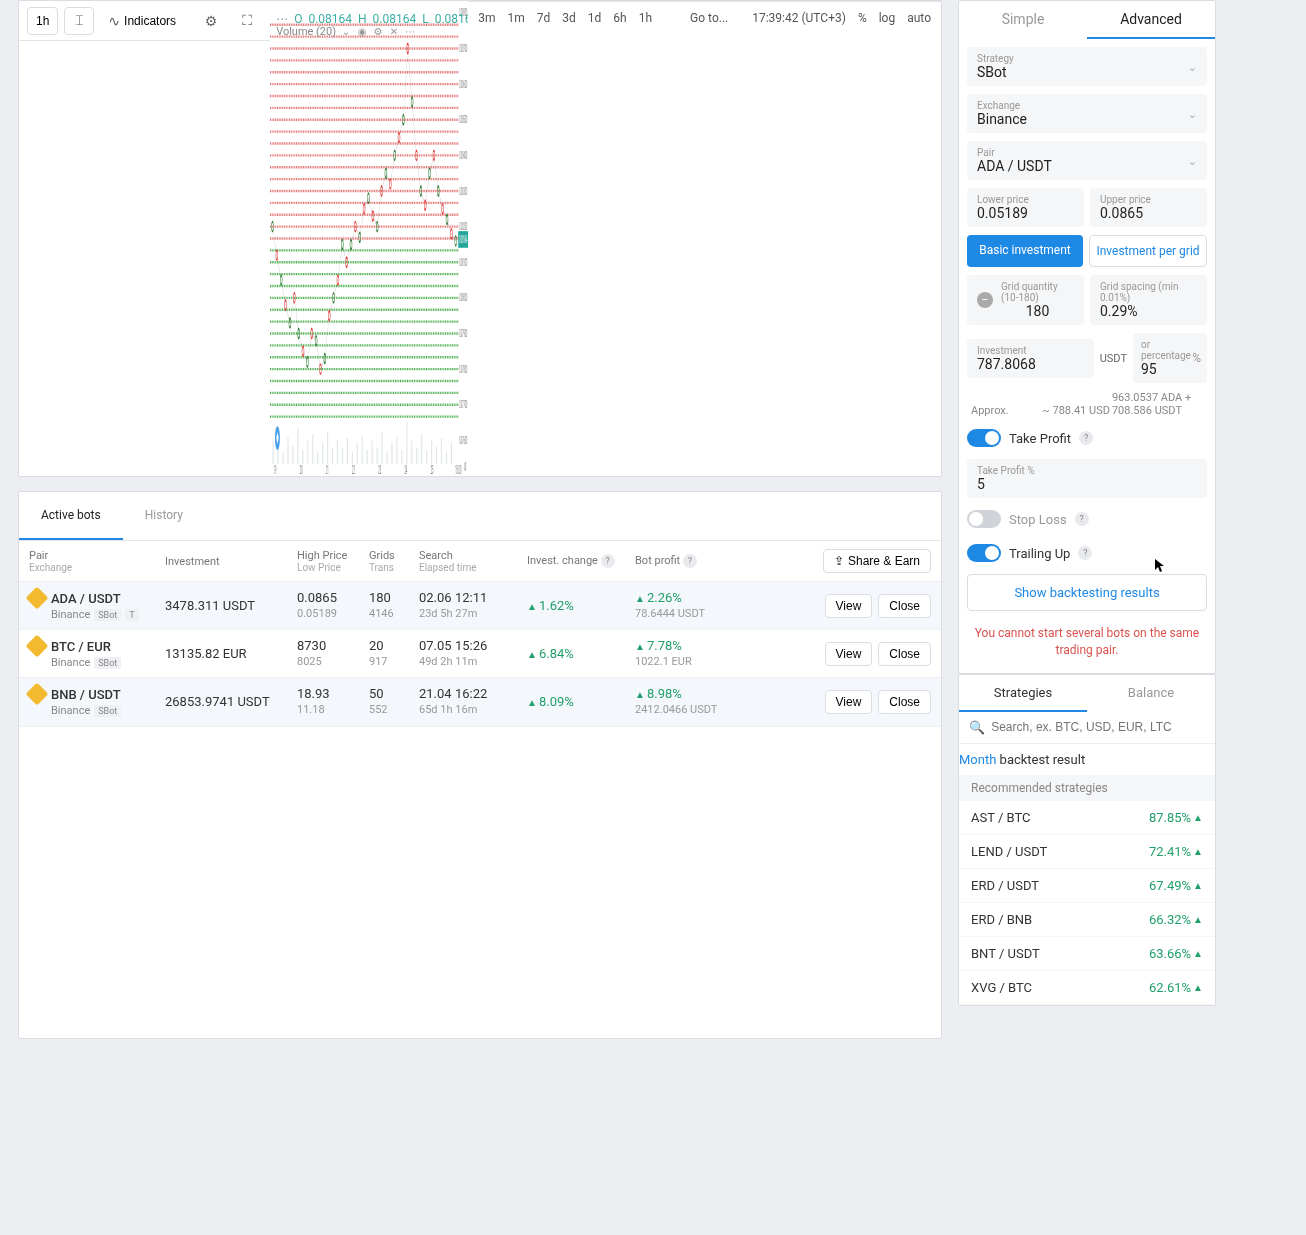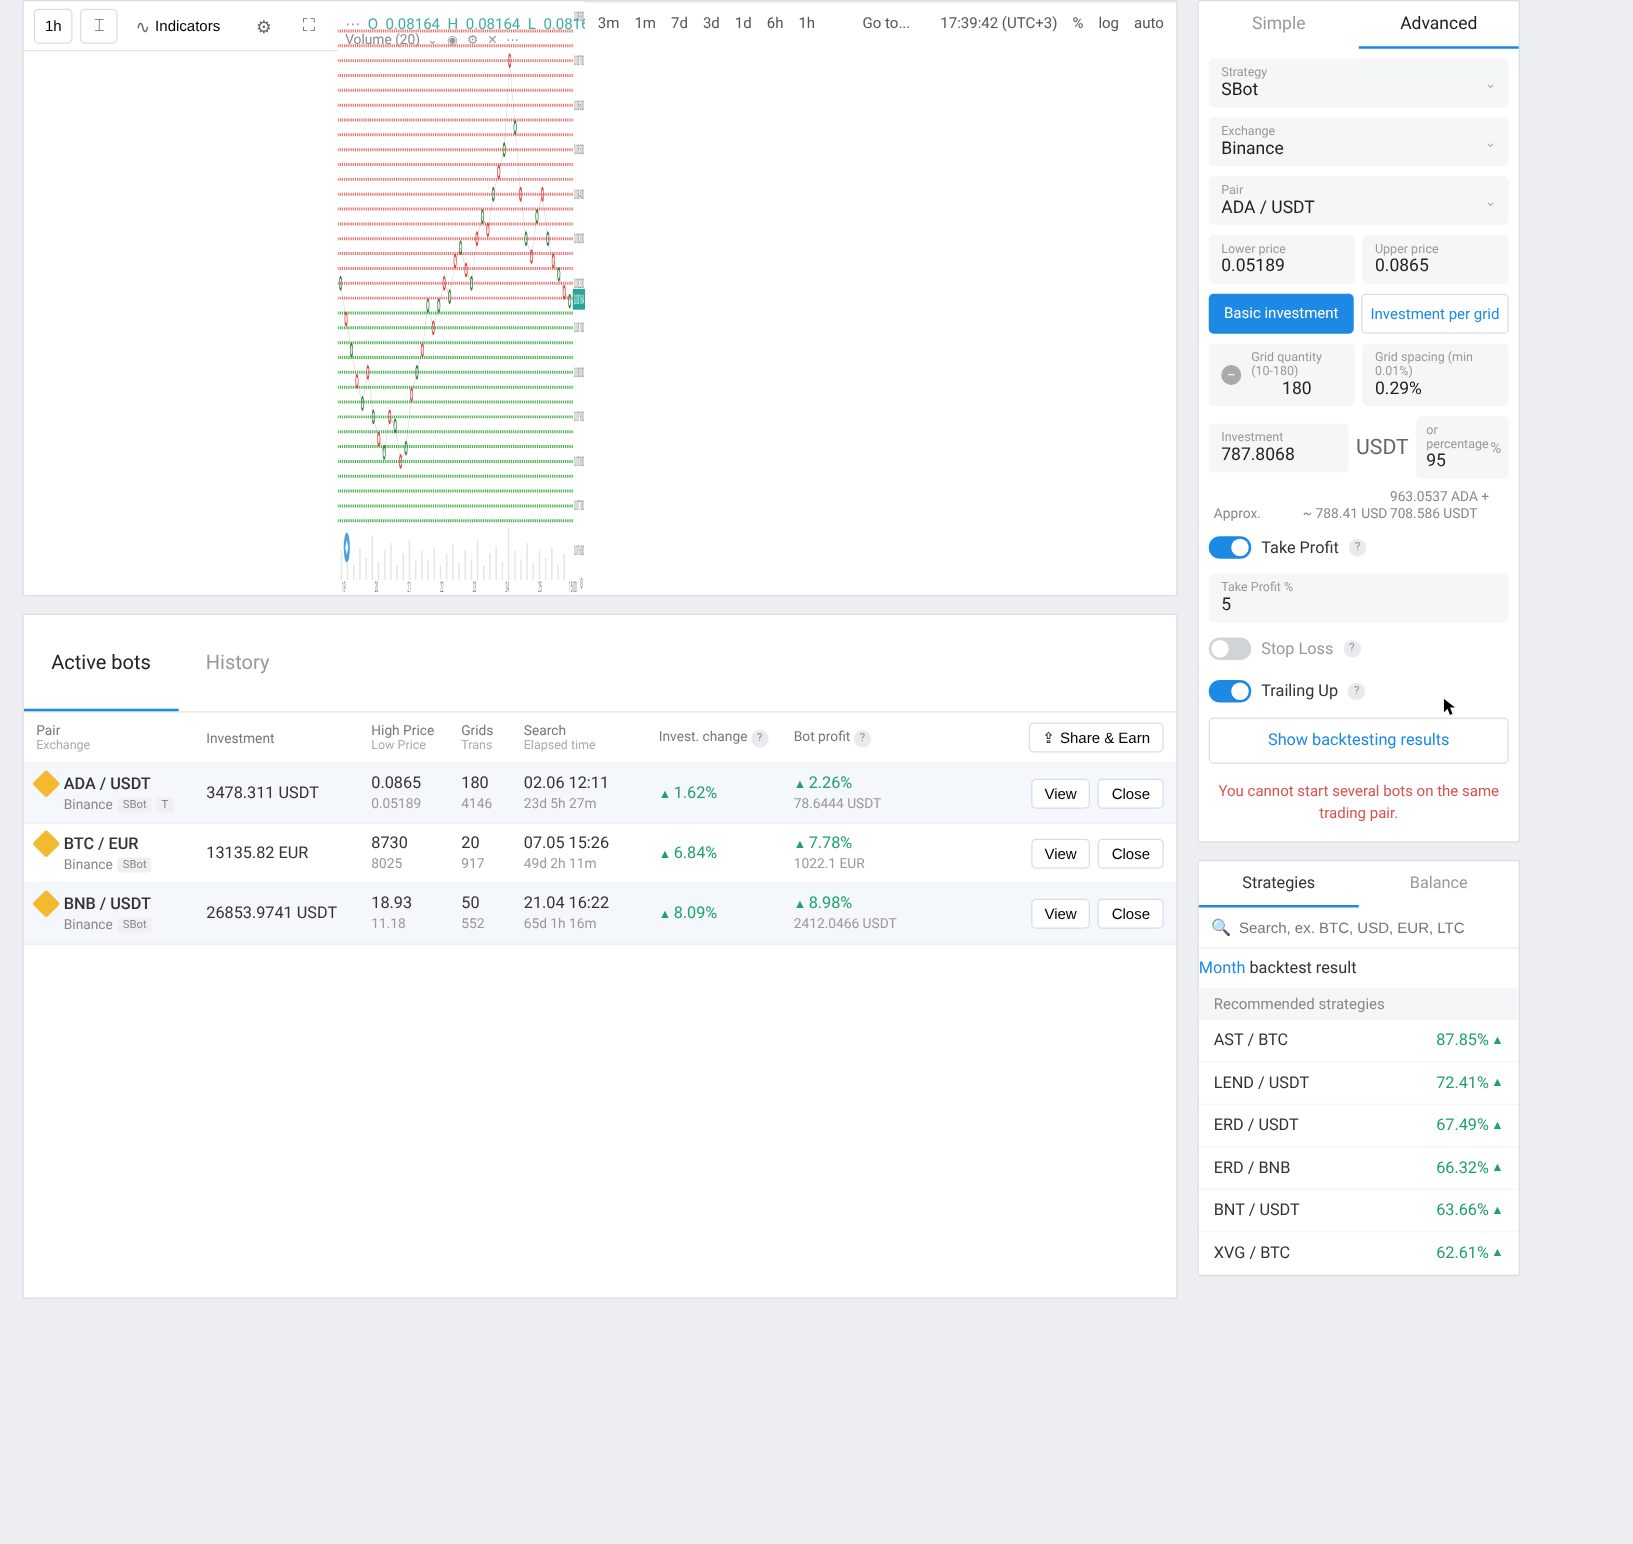--- a/index.html
+++ b/index.html
@@ -1,19 +1,19 @@
 <!DOCTYPE html>
 <html><head>
 <meta charset="utf-8">
 <style>
 * { box-sizing: border-box; margin: 0; padding: 0; }
 body { font-family: -apple-system, BlinkMacSystemFont, "Segoe UI", Roboto, Helvetica, Arial, sans-serif; background: #eceef1; width: 1306px; height: 1235px; overflow: hidden; font-size: 13px; color: #333; }
 .page { display: flex; gap: 16px; padding: 0 90px 0 18px; }
 .left-col { flex: 1; display: flex; flex-direction: column; gap: 14px; }
-.right-col { width: 258px; display: flex; flex-direction: column; gap: 14px; }
+.right-col { width: 258px; display: flex; flex-direction: column; }
 
 
 .chart-panel { background: #fff; border: 1px solid #d9dde2; border-radius: 2px; position: relative; height: 477px; display: flex; flex-direction: row; }
 .chart-toolbar { height: 40px; display: flex; align-items: center; padding: 0 8px; gap: 6px; border-bottom: 1px solid #e5e5e5; }
 .tool-btn { height: 28px; min-width: 30px; padding: 0 8px; display: inline-flex; align-items: center; justify-content: center; border: 1px solid #d9dde2; border-radius: 4px; background: #fff; font-size: 12px; cursor: pointer; gap: 4px; }
 .tool-icon { font-size: 14px; color: #666; }
 .indicators-btn { border: none; }
 .toolbar-spacer { flex: 1; }
 .chart-body { flex: 1; position: relative; overflow: hidden; }
 .chart-svg { width: 100%; height: 100%; display: block; }
@@ -24,21 +24,21 @@
 
 .chart-bar { height: 32px; border-top: 1px solid #e5e5e5; display: flex; align-items: center; padding: 0 10px; gap: 12px; font-size: 12px; }
 .chart-bar .tf { color: #555; cursor: pointer; }
 .chart-bar .spacer { flex: 1; }
 .chart-bar .right-item { color: #555; }
 .auto-link { color: #1e88e5; }
 
 
 .bots-panel { background: #fff; border: 1px solid #d9dde2; border-radius: 2px; overflow: hidden; min-height: 548px; }
 .bots-tabs { display: flex; border-bottom: 1px solid #e5e5e5; }
-.bots-tab { padding: 28px 22px; font-size: 16px; color: #999; cursor: pointer; }
+.bots-tab { padding: 16px 22px; font-size: 12px; color: #999; cursor: pointer; }
 .bots-tab.active { color: #222; border-bottom: 2px solid #1e88e5; }
 .bots-head, .bot-row { display: grid; grid-template-columns: 132px 128px 68px 46px 104px 104px 120px 1fr; align-items: center; padding: 8px 10px; gap: 4px; }
 .bots-head { font-size: 11px; color: #777; border-bottom: 1px solid #eee; }
 .bots-head .sub { display: block; font-size: 10px; color: #aaa; }
 .bot-row { border-bottom: 1px solid #f0f0f0; font-size: 13px; }
 .bot-row.alt { background: #f4f7fc; }
 .pair-cell { display: flex; flex-direction: column; gap: 2px; }
 .pair-line1 { display: flex; align-items: center; gap: 6px; }
 .coin-icon { width: 16px; height: 16px; background: #f3ba2f; border-radius: 2px; transform: rotate(45deg); display: inline-block; }
 .pair-name { font-weight: 500; }
@@ -66,21 +66,21 @@
 .hrow .field { flex: 1; }
 .seg { display: flex; gap: 6px; }
 .seg-btn { flex: 1; text-align: center; padding: 8px 4px; border-radius: 4px; font-size: 12px; cursor: pointer; }
 .seg-btn.active { background: #1e88e5; color: #fff; }
 .seg-btn.inactive { background: #fff; border: 1px solid #d9dde2; color: #1e88e5; }
 .field.with-extra { display: flex; align-items: center; gap: 8px; }
 .field.with-extra .content { flex: 1; }
 .minus-circle { width: 16px; height: 16px; border-radius: 50%; background: #aaa; color: #fff; display: inline-flex; align-items: center; justify-content: center; font-size: 12px; line-height: 1; }
 .invest-row { display: flex; align-items: center; gap: 6px; }
 .invest-row .field { flex: 1; }
-.usdt-lbl { font-size: 17px; color: #666; }
+.usdt-lbl { font-size: 11px; color: #666; }
 .percent-field { background: #f5f6f8; border-radius: 4px; padding: 6px 8px; width: 74px; position: relative; }
 .percent-field::after { content: "%"; position: absolute; right: 6px; top: 50%; transform: translateY(-50%); color: #999; font-size: 12px; }
 .approx-row { font-size: 11px; color: #888; padding: 0 4px; display: flex; flex-direction: row; align-items: flex-end; gap: 2px; }
 .approx-row .l1 { display: flex; justify-content: space-between; width: 100%; }
 .toggle-row { display: flex; align-items: center; gap: 8px; padding: 4px 0; }
 .toggle { width: 34px; height: 18px; border-radius: 10px; position: relative; cursor: pointer; }
 .toggle.on { background: #1e88e5; }
 .toggle.off { background: #d0d4d9; }
 .toggle::after { content: ""; position: absolute; width: 14px; height: 14px; border-radius: 50%; background: #fff; top: 2px; }
 .toggle.on::after { right: 2px; }

